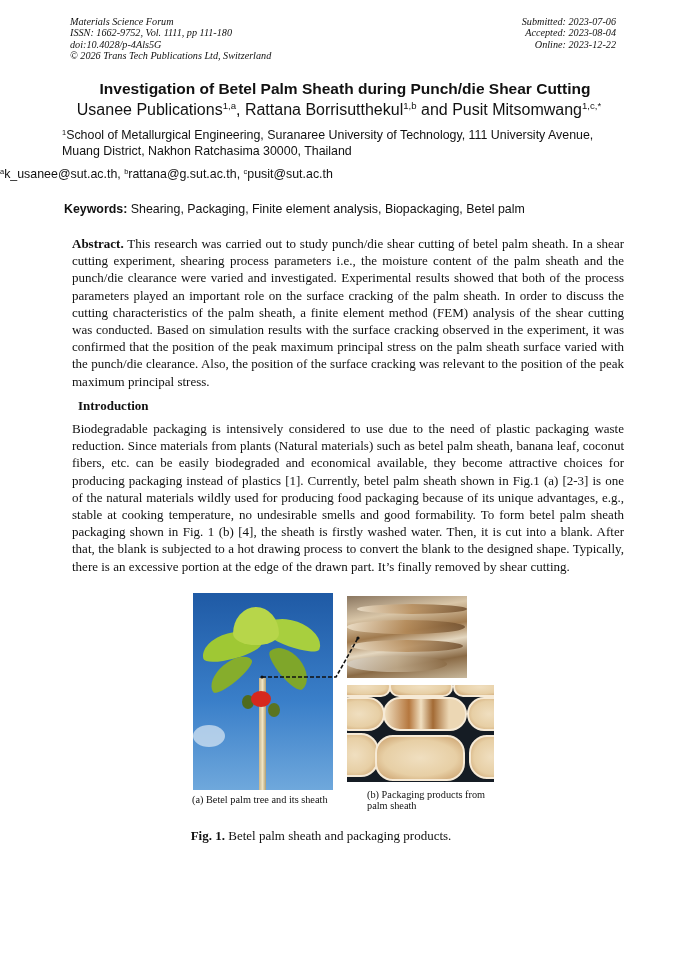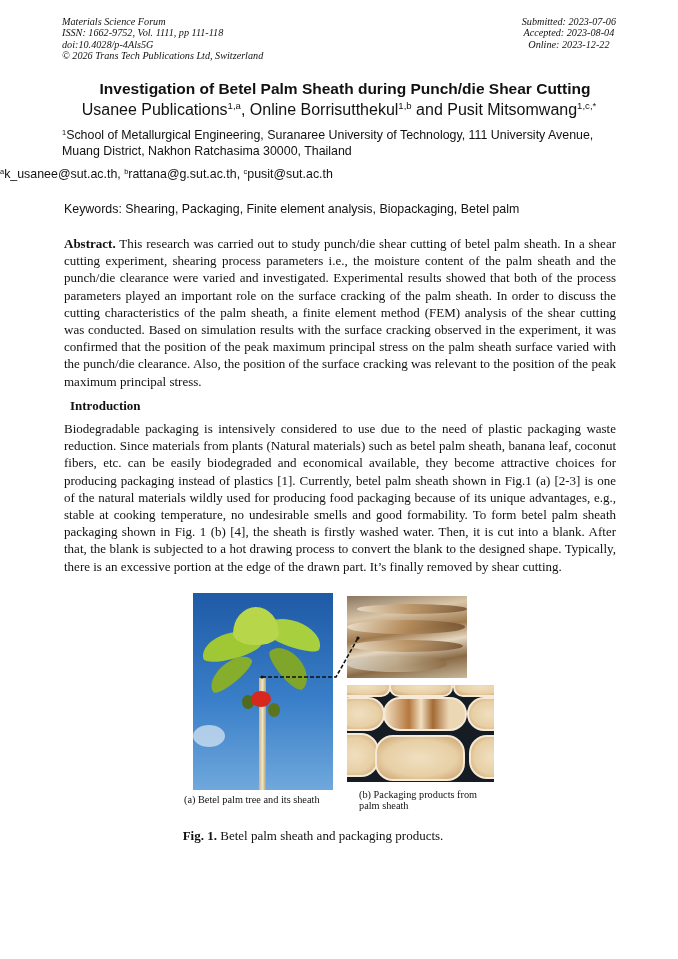--- a/index.html
+++ b/index.html
@@ -1,27 +1,27 @@
 <!DOCTYPE html>
 <html><head>
 <meta charset="utf-8">
 <style>
   html, body { margin: 0; padding: 0; }
   body { width: 678px; height: 959px; background: #ffffff; position: relative; overflow: hidden; color: #111; }
-  .serif { font-family: "Liberation Serif", "DejaVu Serif", serif; }
+  .serif { font-family: "Liberation Serif", "DejaVu Serif", serif; margin-left: 8px; }
   .sans { font-family: "Liberation Sans", "DejaVu Sans", sans-serif; }
   .hdr-left { position: absolute; left: 62px; top: 16px; font-size: 10.2px; line-height: 11.3px; font-style: italic; }
-  .hdr-right { position: absolute; right: 62px; top: 16px; font-size: 10.2px; line-height: 11.3px; font-style: italic; text-align: center; }
+  .hdr-right { position: absolute; right: 62px; top: 16px; font-size: 10.2px; line-height: 11.3px; font-style: italic; text-align: right; }
   .title { position: absolute; left: 0; width: 678px; top: 80px; text-align: center; font-weight: bold; font-size: 15.5px; padding-left: 6px; }
   .authors { position: absolute; left: 0; width: 678px; top: 101px; text-align: center; font-size: 16px; }
   .authors sup, .affil sup, .emails sup { font-size: 0.6em; vertical-align: 0.6em; line-height: 0; }
   .affil { position: absolute; left: 62px; width: 556px; top: 127px; font-size: 12.4px; line-height: 16px; }
   .emails { position: absolute; left: 0; width: 678px; top: 167px; text-align: left; font-size: 12.4px; }
   .keywords { position: absolute; left: 64px; top: 202px; font-size: 12.4px; }
-  .keywords b { font-weight: normal; }
+  .keywords b { font-weight: bold; }
   .para { position: absolute; left: 64px; width: 552px; font-size: 13px; line-height: 17.2px; text-align: justify; }
   .abstract { top: 235px; }
   .intro-head { position: absolute; left: 70px; top: 398px; font-size: 13px; font-weight: bold; }
   .intro { top: 420px; }
   .fig { position: absolute; }
   .img-a { left: 193px; top: 593px; width: 140px; height: 197px; overflow: hidden;
     background: linear-gradient(180deg, #1f5aa5 0%, #3a7fc9 55%, #6fa8dc 100%); }
   .img-a .cloud { position: absolute; left: 0; top: 132px; width: 32px; height: 22px; background: #dce8f4; border-radius: 50%; opacity: 0.7; }
   .img-a .trunk { position: absolute; left: 66px; top: 85px; width: 7px; height: 112px; background: linear-gradient(90deg, #c7b48a, #efe4c3, #b09e72); }
   .img-a .frond { position: absolute; background: #8cbd2a; border-radius: 50% 50% 50% 50% / 70% 70% 30% 30%; }
@@ -37,34 +37,34 @@
   .cap-a { position: absolute; left: 184px; top: 794px; font-size: 10.3px; }
   .cap-b { position: absolute; left: 359px; top: 789px; font-size: 10.3px; line-height: 11px; width: 140px; }
   .fig-caption { position: absolute; left: 0; width: 626px; top: 828px; text-align: center; font-size: 13px; }
   .fig-caption b { font-weight: bold; }
 </style>
 </head>
 <body>
 
 <div class="hdr-left serif">
   <div>Materials Science Forum</div>
-  <div>ISSN: 1662-9752, Vol. 1111, pp 111-118</div>
+  <div>ISSN: 1662-9752, Vol. 1111, pp 111-180</div>
   <div>doi:10.4028/p-4Als5G</div>
   <div>© 2026 Trans Tech Publications Ltd, Switzerland</div>
 </div>
 <div class="hdr-right serif">
   <div>Submitted: 2023-07-06</div>
   <div>Accepted: 2023-08-04</div>
   <div>Online: 2023-12-22</div>
 </div>
 
 <div class="title sans">Investigation of Betel Palm Sheath during Punch/die Shear Cutting</div>
 
 <div class="authors sans">
-  <span>Usanee Publications</span><sup>1,a</sup><span>, </span><span>Online Borrisutthekul</span><sup>1,b</sup><span> and </span><span>Pusit Mitsomwang</span><sup>1,c,*</sup>
+  <span>Usanee Publications</span><sup>1,a</sup><span>, </span><span>Rattana Borrisutthekul</span><sup>1,b</sup><span> and </span><span>Pusit Mitsomwang</span><sup>1,c,*</sup>
 </div>
 
 <div class="affil sans"><sup>1</sup><span>School of Metallurgical Engineering, Suranaree University of Technology, 111 University Avenue, Muang District, Nakhon Ratchasima 30000, Thailand</span></div>
 
 <div class="emails sans">
   <sup>a</sup><span>k_usanee@sut.ac.th</span><span>, </span><sup>b</sup><span>rattana@g.sut.ac.th</span><span>, </span><sup>c</sup><span>pusit@sut.ac.th</span>
 </div>
 
 <div class="keywords sans"><b>Keywords:</b><span> Shearing, Packaging, Finite element analysis, Biopackaging, Betel palm</span></div>
 

